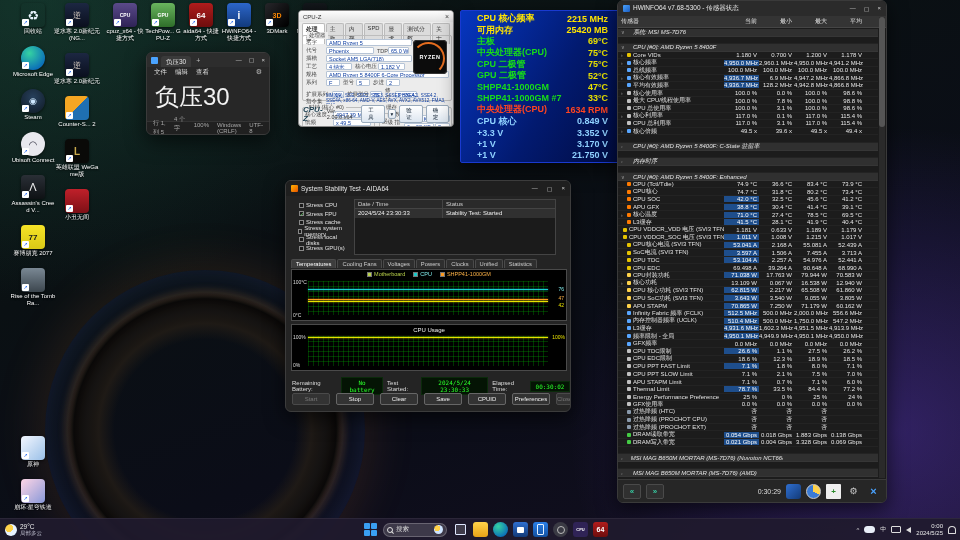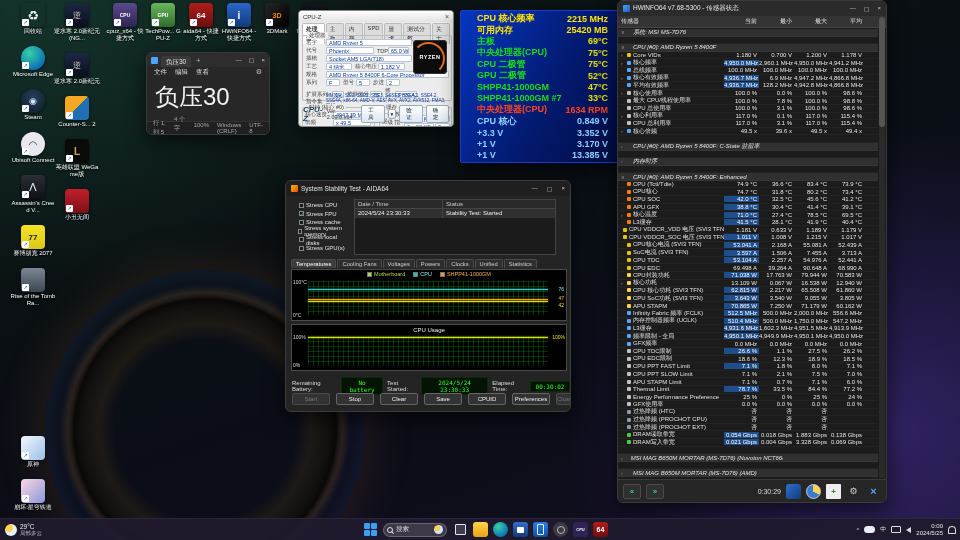--- a/index.html
+++ b/index.html
@@ -592,21 +592,21 @@
       <span class="ov">3.352 V</span>
     </div>
 
     <div class="osd-row o-v">
       <span class="ol">+1 V</span>
       <span class="ov">3.170 V</span>
     </div>
 
     <div class="osd-row o-v">
       <span class="ol">+1 V</span>
-      <span class="ov">13.385 V</span>
+      <span class="ov">21.750 V</span>
     </div>
   </div>
 
 <div class="win st">
   <div class="st-title">
     <span class="st-appico"></span>
     <span>System Stability Test - AIDA64</span>
     <span class="st-ctl">
       <span>—</span>
       <span>▢</span>

